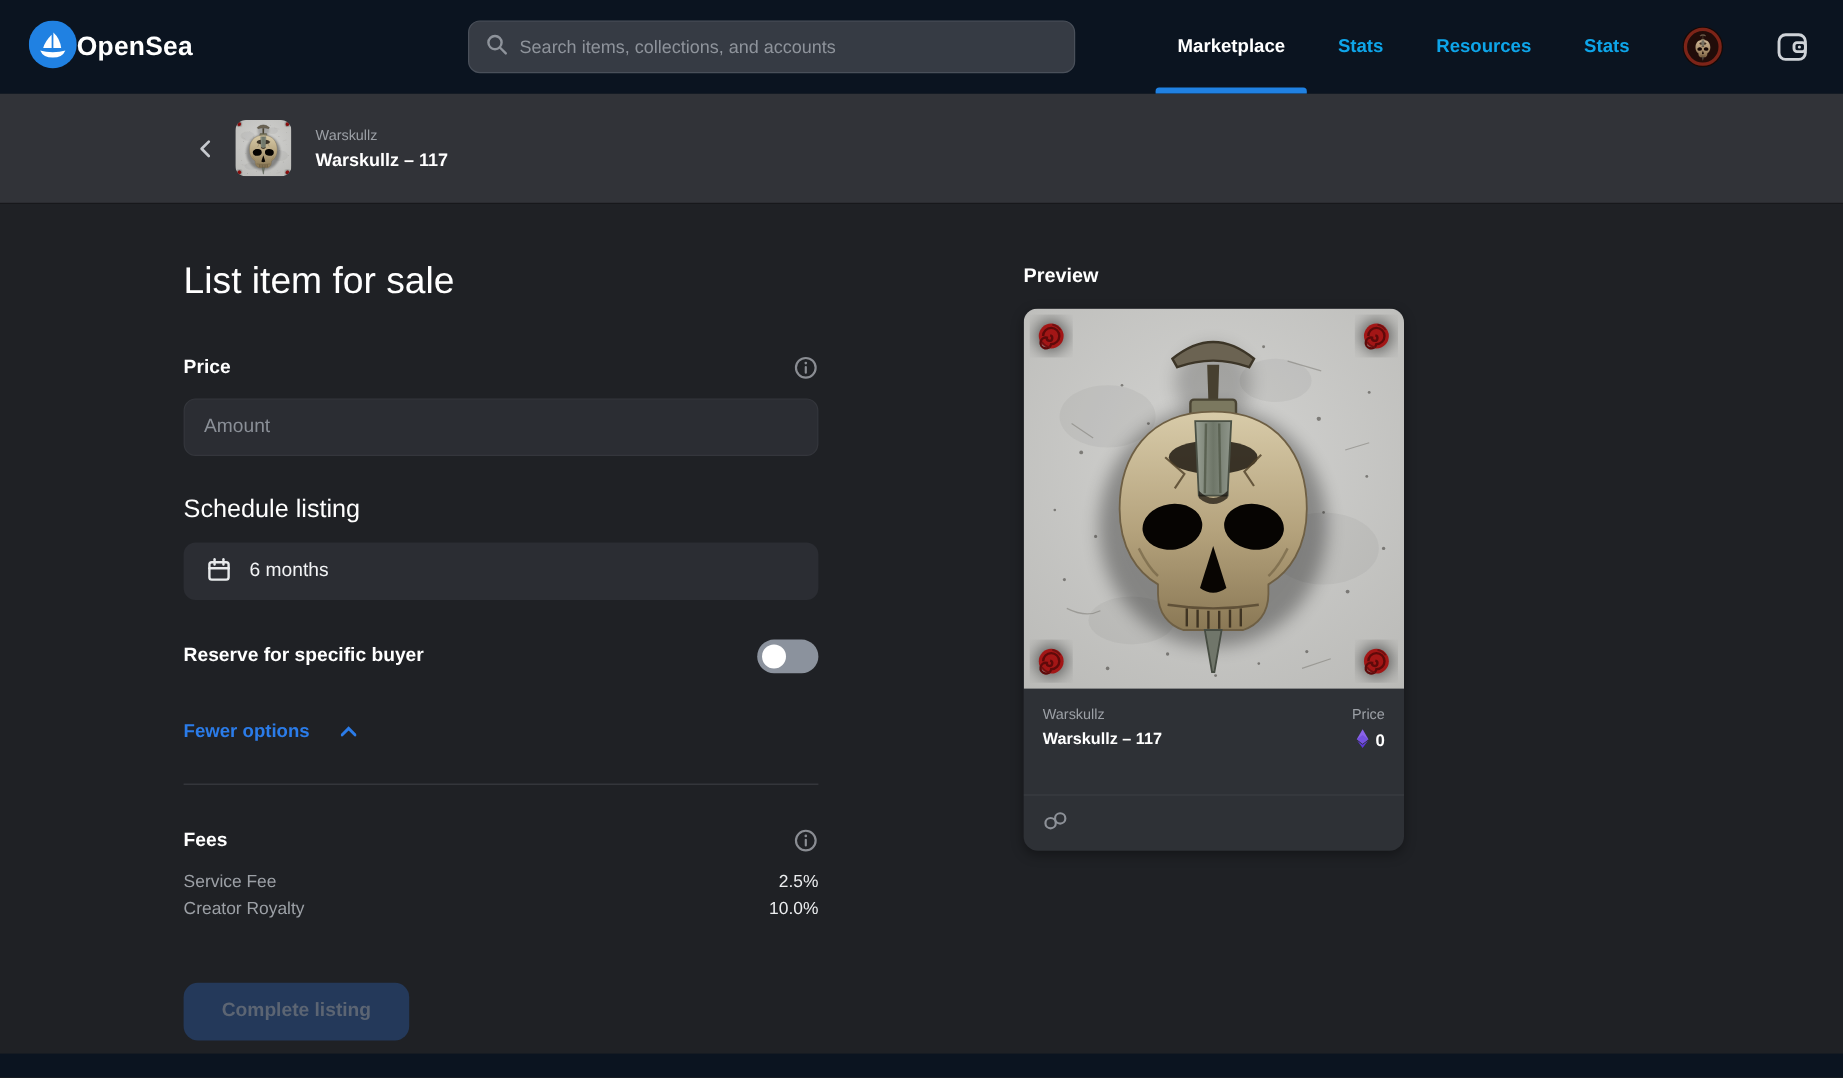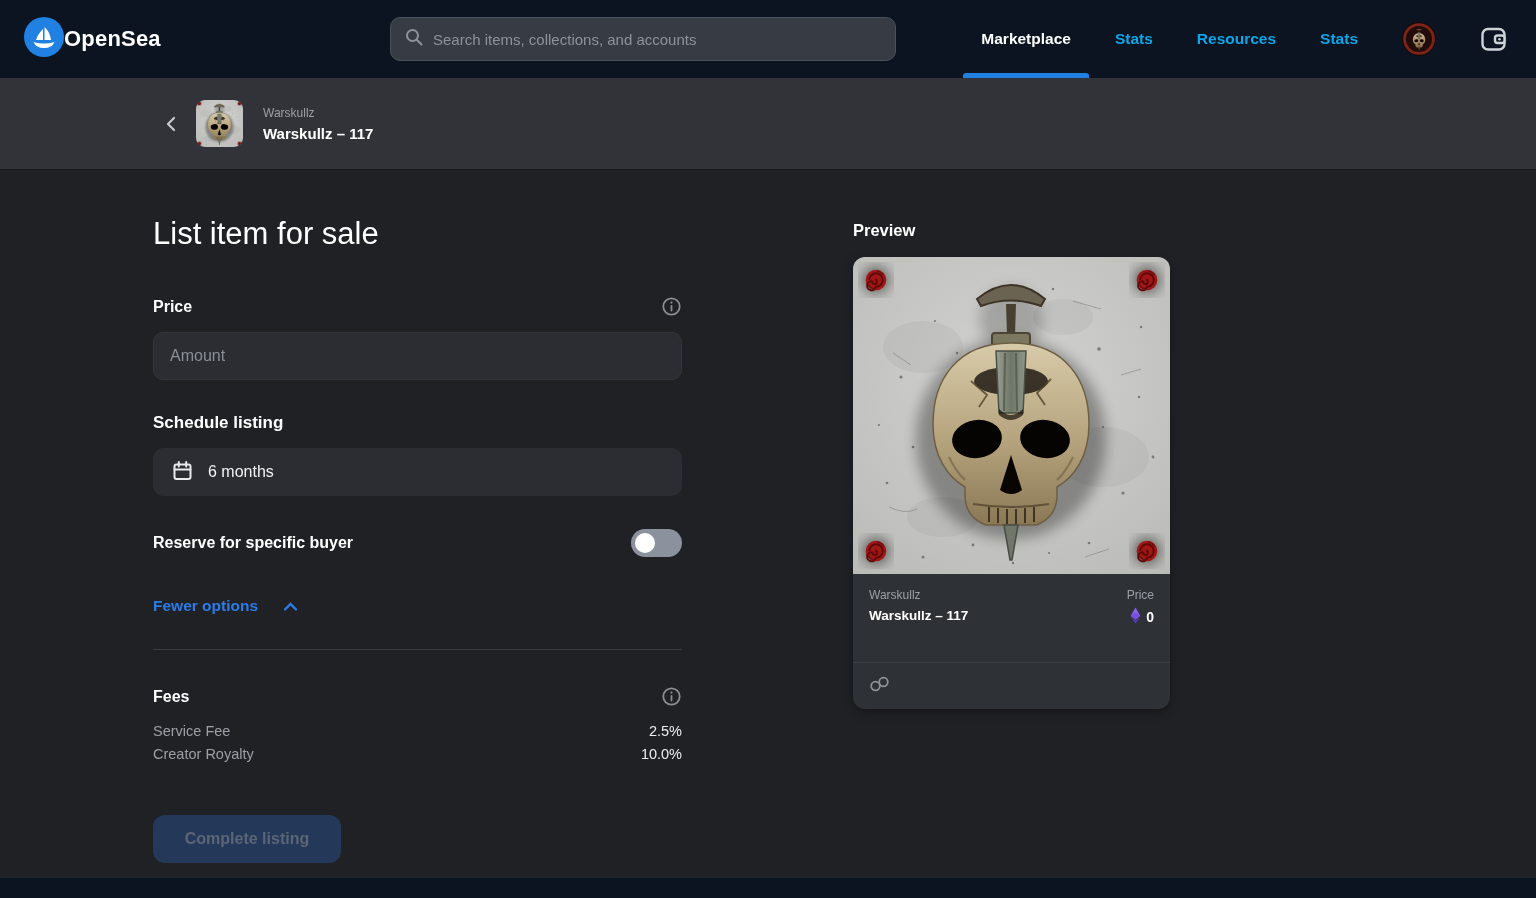--- a/index.html
+++ b/index.html
@@ -39,21 +39,21 @@
   .field-label { font-size:16px; font-weight:700; }
   .info-btn { background:none; border:none; cursor:pointer; display:flex; padding:0; }
 
   .price-inputs { display:flex; gap:10px; margin-bottom:33px; }
   .currency-select { width:178px; height:48px; background:#3b3e45; border-radius:10px; display:flex; align-items:center; padding:0 16px; gap:12px; cursor:pointer; border:none; }
   .currency-label { font-size:16px; color:#9a9ea6; flex:1; text-align:left; }
   .amount-input { flex:1; height:48px; background:#2b2d33; border:1px solid #34363c; border-radius:10px; display:flex; align-items:center; padding:0 16px; }
   .amount-input input { width:100%; background:transparent; border:none; outline:none; color:#e6e8ea; font-size:16px; font-family:inherit; }
   .amount-input input::placeholder { color:#8a8f97; }
 
-  .section-label { font-size:17px; font-weight:700; margin-bottom:15px; }
+  .section-label { font-size:21px; font-weight:400; margin-bottom:15px; }
   .duration-btn { width:100%; height:48px; background:#2b2d33; border:none; border-radius:10px; display:flex; align-items:center; padding:0 19px; gap:15px; cursor:pointer; margin-bottom:33px; }
   .duration-text { font-size:16px; color:#f2f3f5; }
 
   .reserve-row { display:flex; justify-content:space-between; align-items:center; margin-bottom:40px; }
   .toggle { width:51px; height:28px; border-radius:14px; background:#8b929d; border:none; position:relative; cursor:pointer; }
   .toggle .knob { position:absolute; left:4px; top:4px; width:20px; height:20px; border-radius:50%; background:#fff; }
 
   .fewer-link { display:inline-flex; align-items:center; gap:26px; color:#2b7ce9; font-size:15.5px; font-weight:700; cursor:pointer; margin-bottom:34px; }
 
   .divider { border:none; border-top:1px solid #3a3c41; margin-bottom:36px; }

